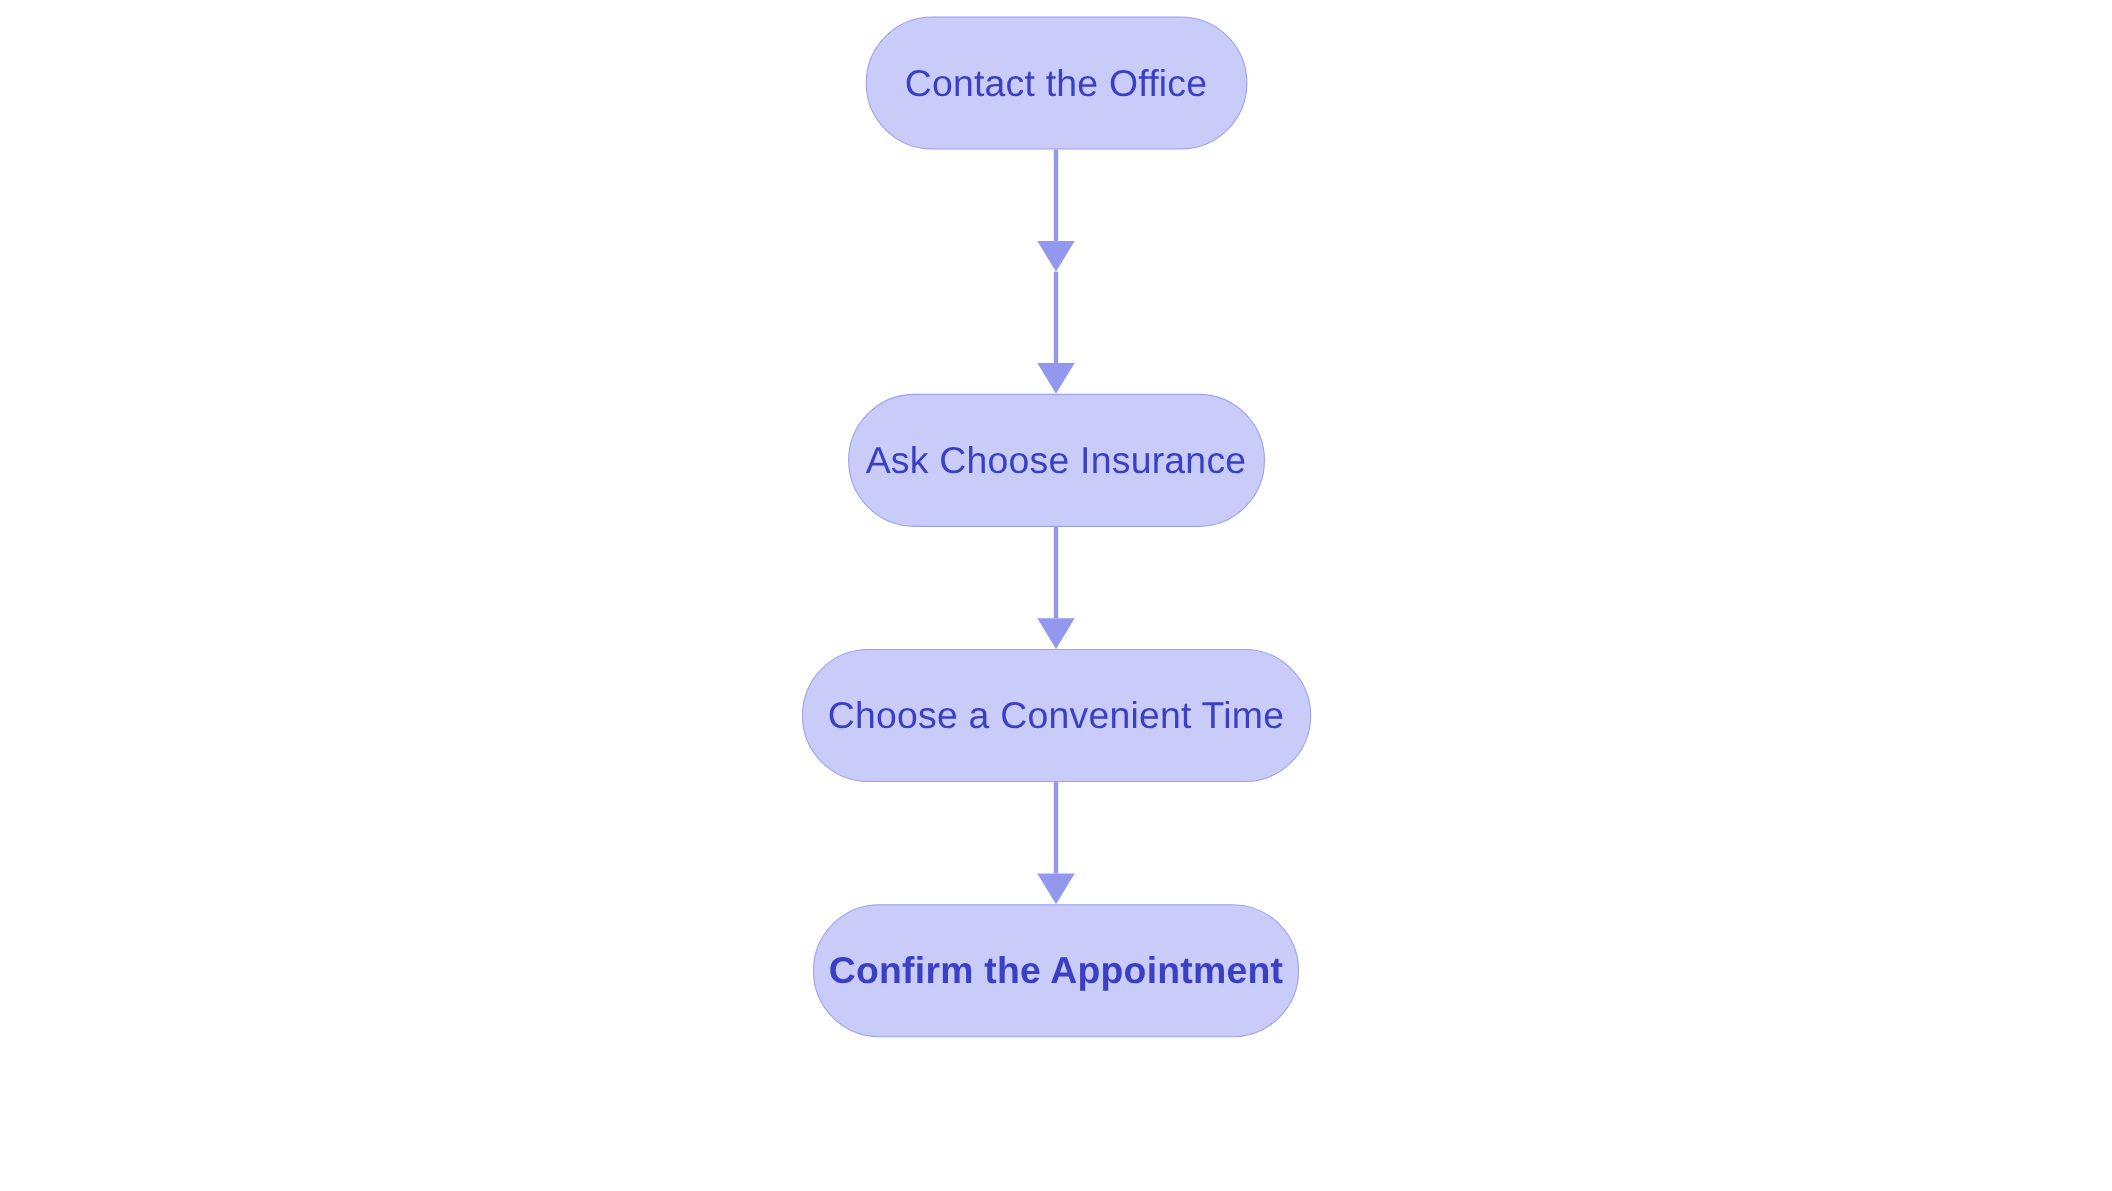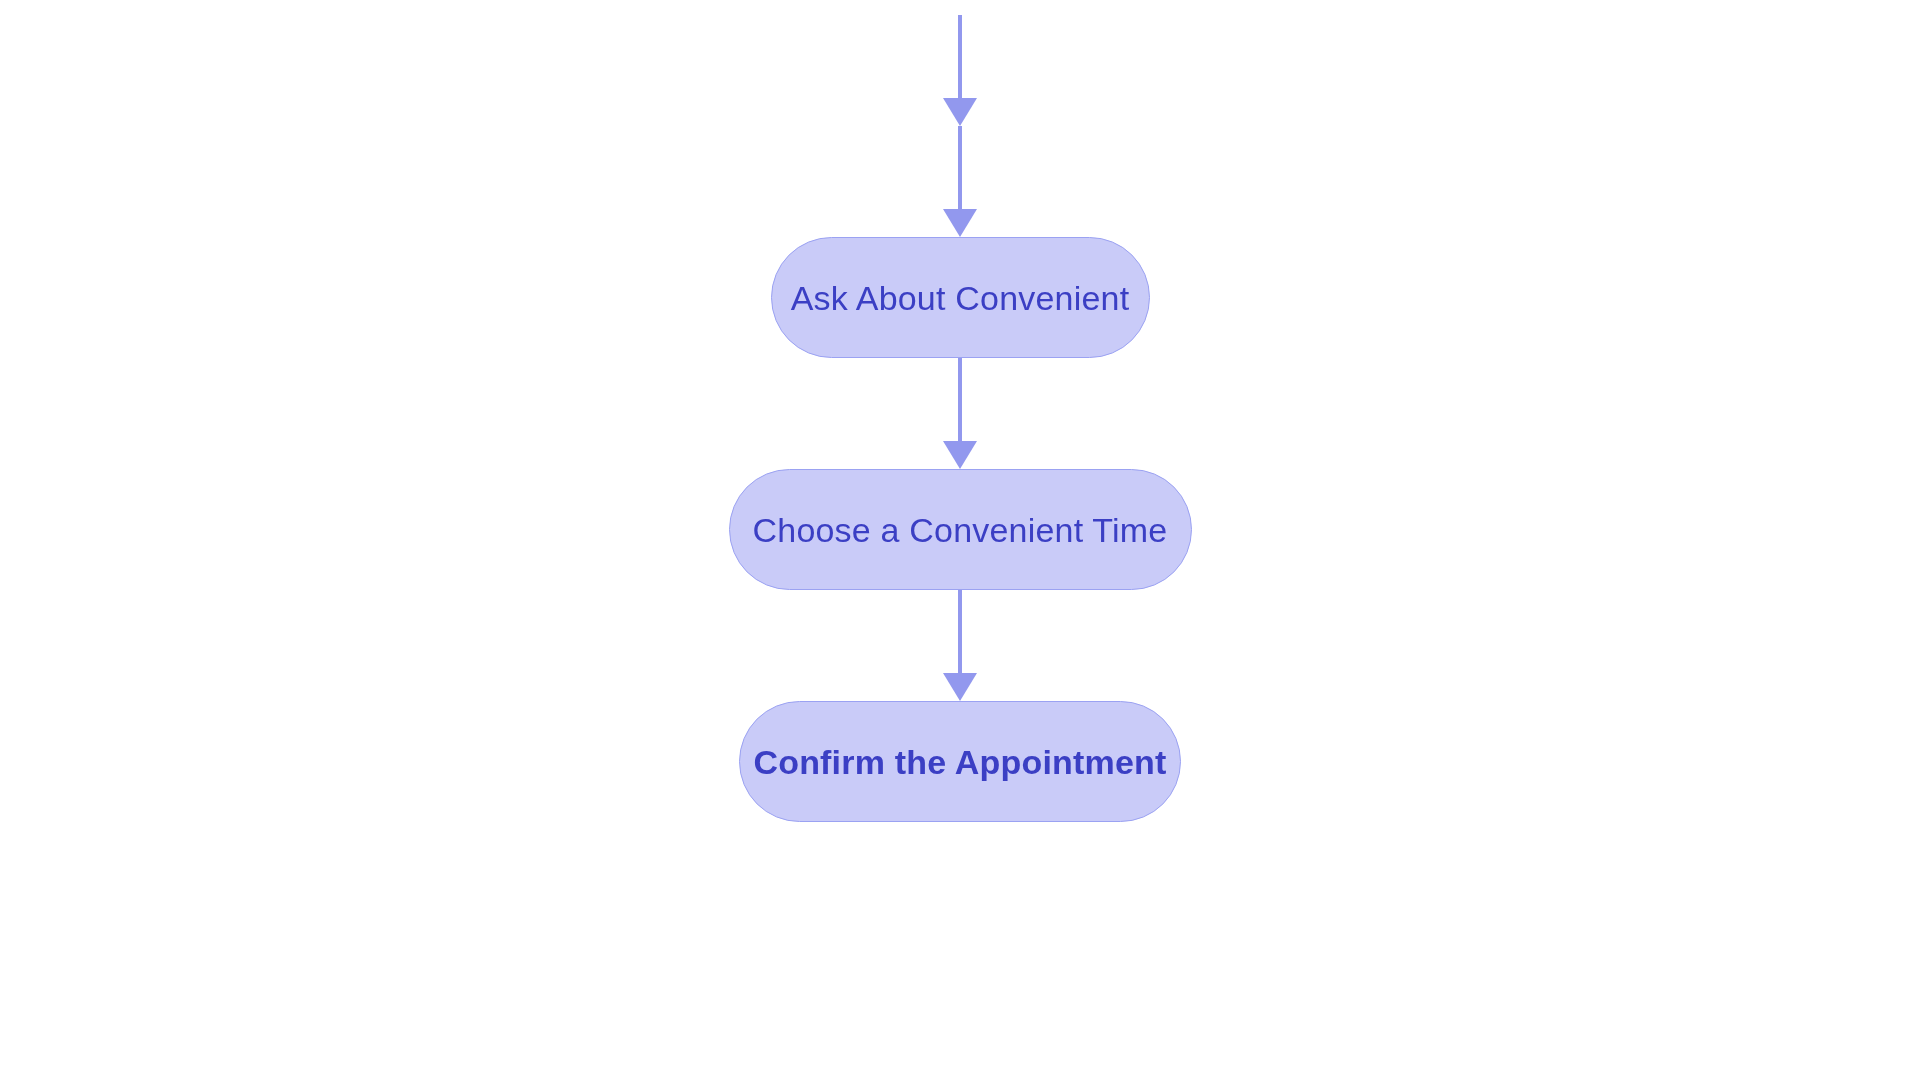--- a/index.html
+++ b/index.html
@@ -68,34 +68,37 @@
     border-left: 17px solid transparent;
     border-right: 17px solid transparent;
     border-top: 28px solid var(--arrow-color);
   }
 </style>
 </head>
 <body>
 
 <div class="canvas">
 
+  <div class="node node--1">
+    <span class="node-label">Contact the Office</span>
+  </div>
 
   <div class="connector">
     <div class="connector-line"></div>
     <div class="connector-head"></div>
   </div>
 
 
   <div class="connector">
     <div class="connector-line"></div>
     <div class="connector-head"></div>
   </div>
 
   <div class="node node--3">
-    <span class="node-label">Ask About Convenient</span>
+    <span class="node-label">Ask Choose Insurance</span>
   </div>
 
   <div class="connector">
     <div class="connector-line"></div>
     <div class="connector-head"></div>
   </div>
 
   <div class="node node--4">
     <span class="node-label">Choose a Convenient Time</span>
   </div>

